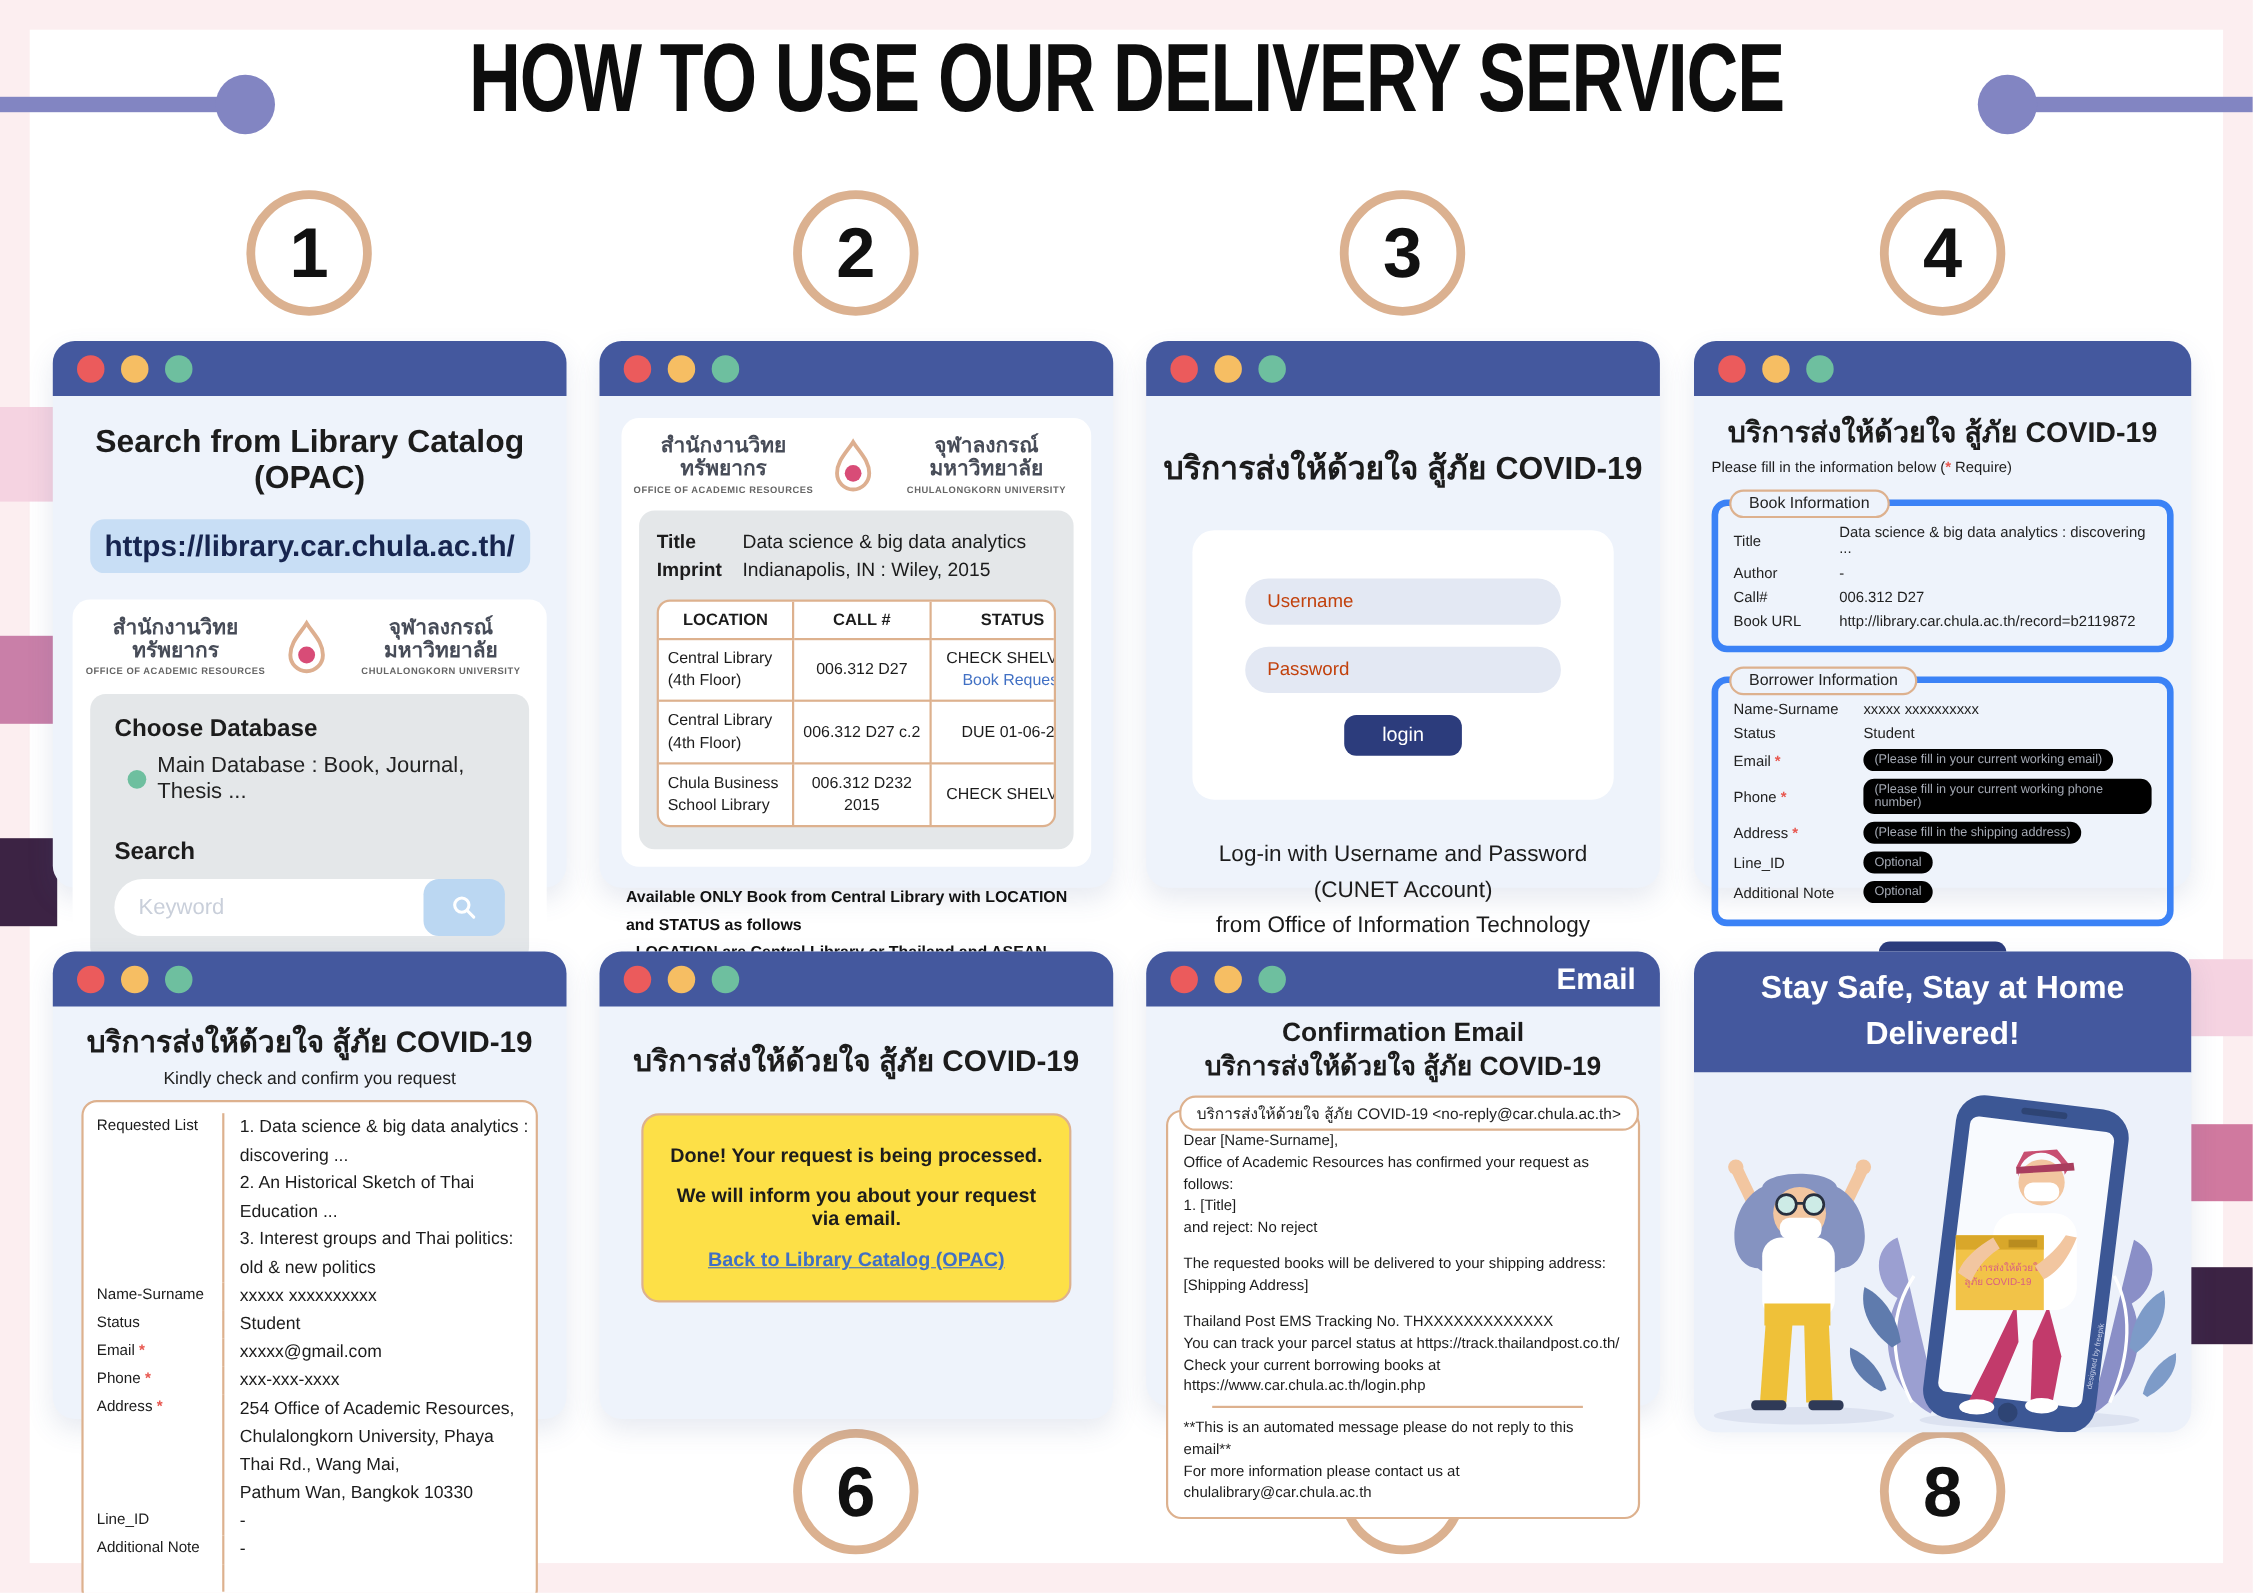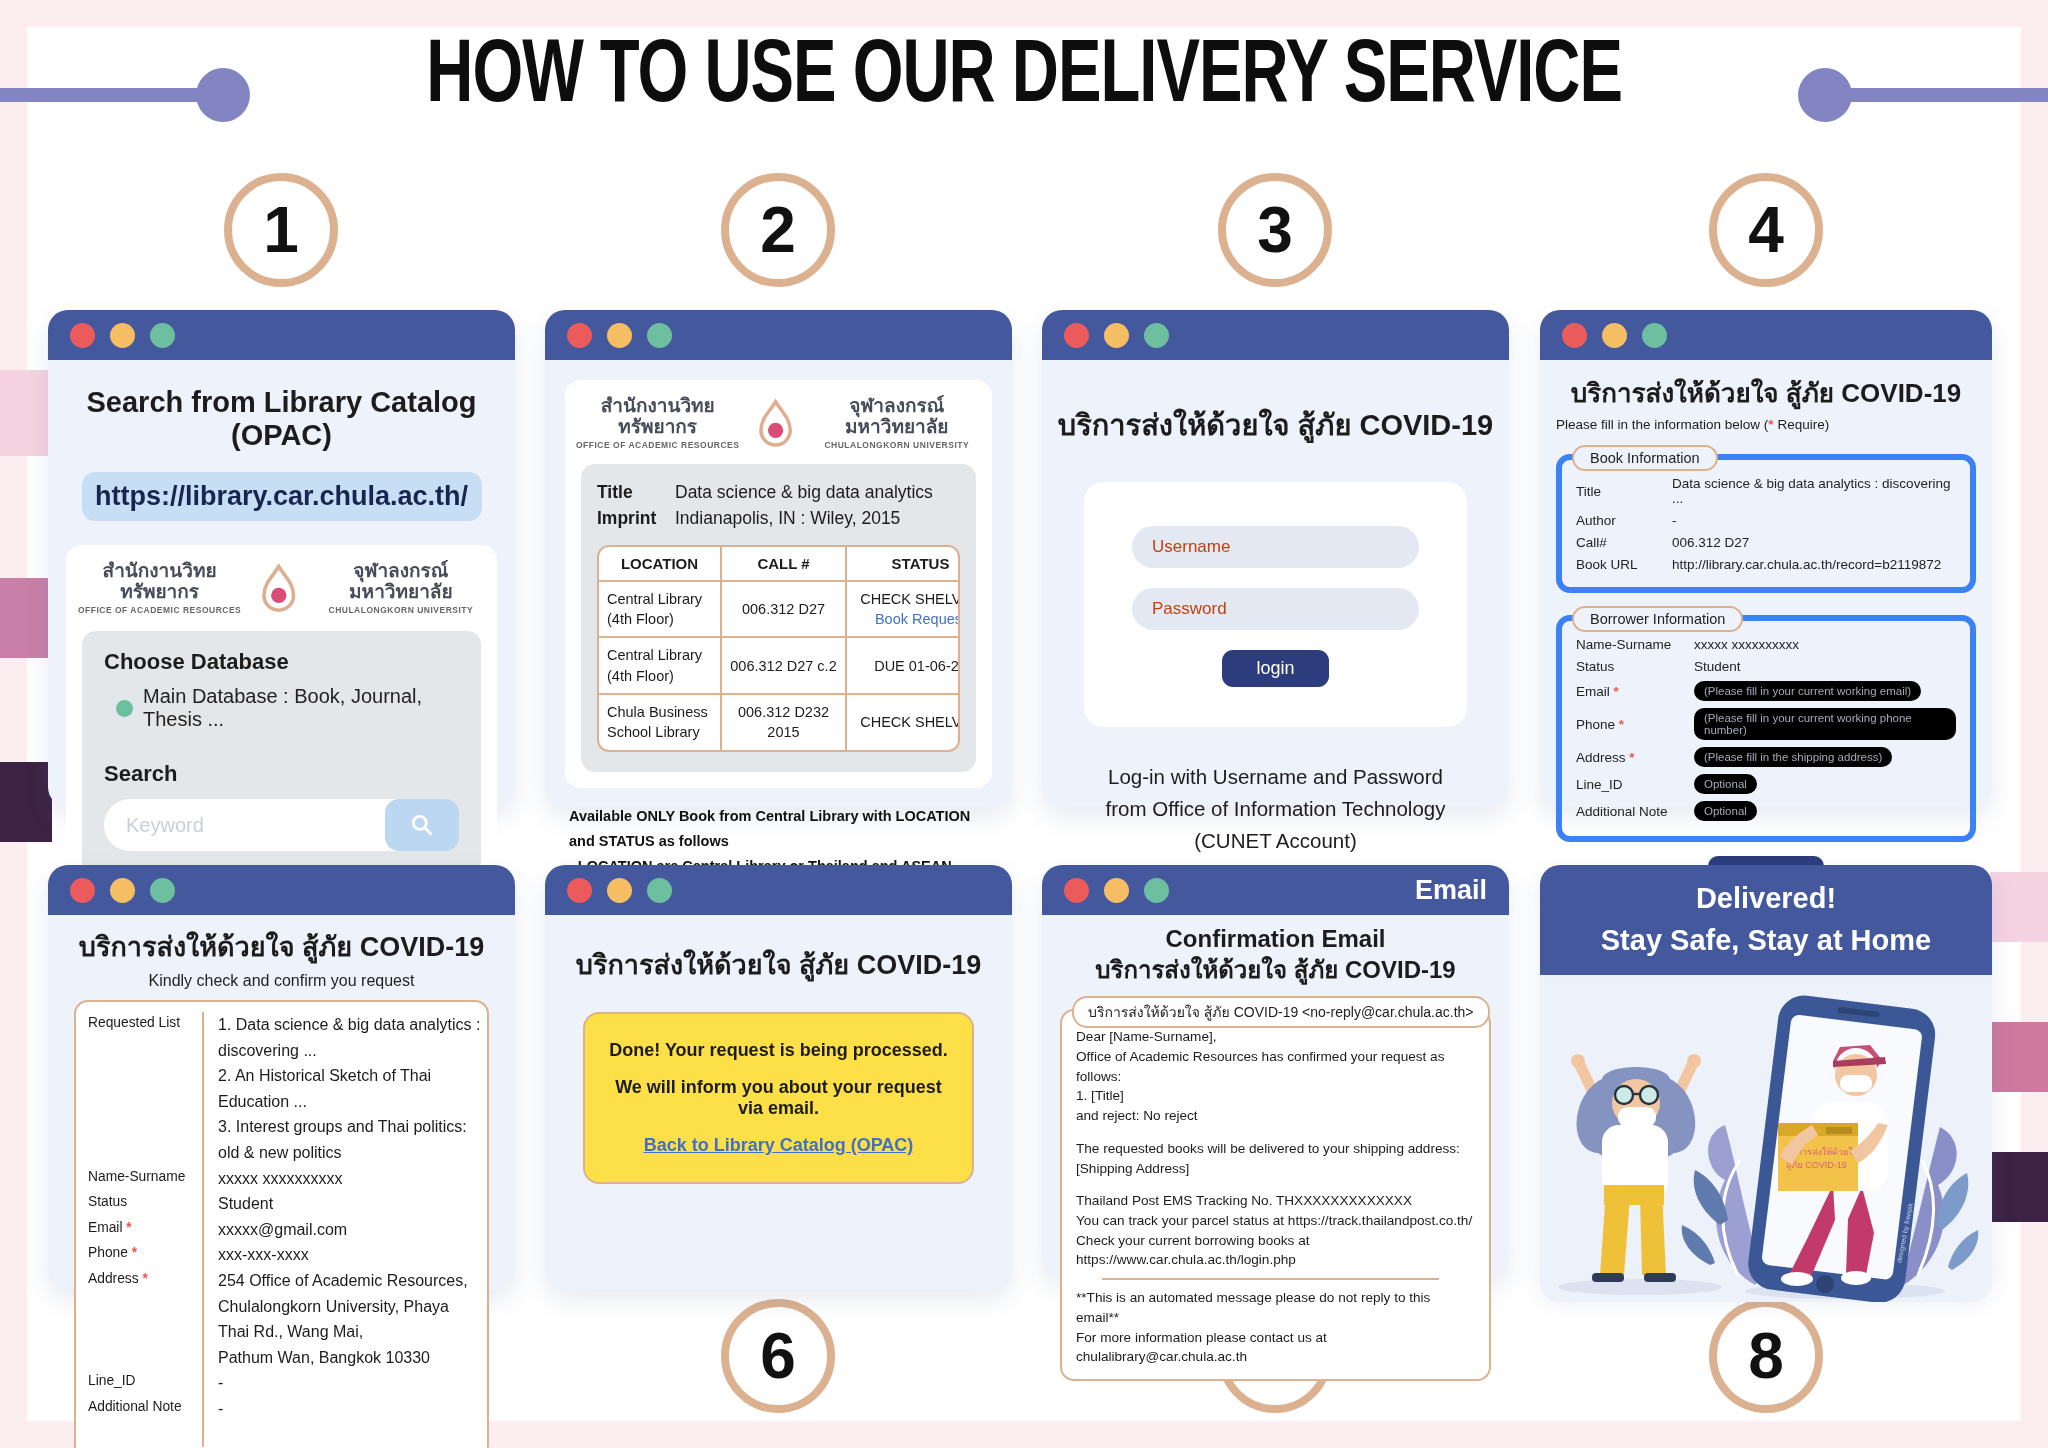--- a/index.html
+++ b/index.html
@@ -289,22 +289,22 @@
       <span class="dot green"></span>
     </div>
     <div class="s3-heading">บริการส่งให้ด้วยใจ สู้ภัย COVID-19</div>
     <div class="s3-card">
       <div class="s3-field">Username</div>
       <div class="s3-field">Password</div>
       <button class="s3-login">login</button>
     </div>
     <div class="s3-caption" id="s3-caption">
         <div>Log-in with Username and Password</div>
+        <div>(CUNET Account)</div>
         <div>from Office of Information Technology</div>
-        <div>(CUNET Account)</div>
       </div>
   </div>
 
   <div class="window" style="left:1540px;top:310px;width:452px;height:497px;">
     <div class="titlebar">
       <span class="dot red"></span>
       <span class="dot yellow"></span>
       <span class="dot green"></span>
     </div>
     <div class="s4-heading">บริการส่งให้ด้วยใจ สู้ภัย COVID-19</div>
@@ -464,22 +464,22 @@
       <div class="s7-divider"></div>
       <div id="s7-footer">
           <div class="mail-line">**This is an automated message please do not reply to this email**</div>
           <div class="mail-line">For more information please contact us at chulalibrary@car.chula.ac.th</div>
         </div>
     </div>
   </div>
 
   <div class="window" style="left:1540px;top:865px;width:452px;height:425px;background:#ECF1FA;">
     <div class="s8-header">
+      <div>Stay Safe, Stay at Home</div>
       <div>Delivered!</div>
-      <div>Stay Safe, Stay at Home</div>
     </div>
     <div class="s8-body">
       <svg viewBox="0 0 452 327" width="452" height="327">
 
         <ellipse cx="100" cy="312" rx="82" ry="8" fill="#DCE2F0"></ellipse>
         <ellipse cx="305" cy="316" rx="100" ry="8" fill="#DCE2F0"></ellipse>
 
         <g>
           <path d="M215,310 C180,290 165,245 185,205 C165,195 160,160 185,150 C195,185 205,240 222,300 Z" fill="#9B9FD1"></path>
           <path d="M198,300 C175,255 180,215 200,185" stroke="#fff" stroke-width="3" fill="none"></path>

